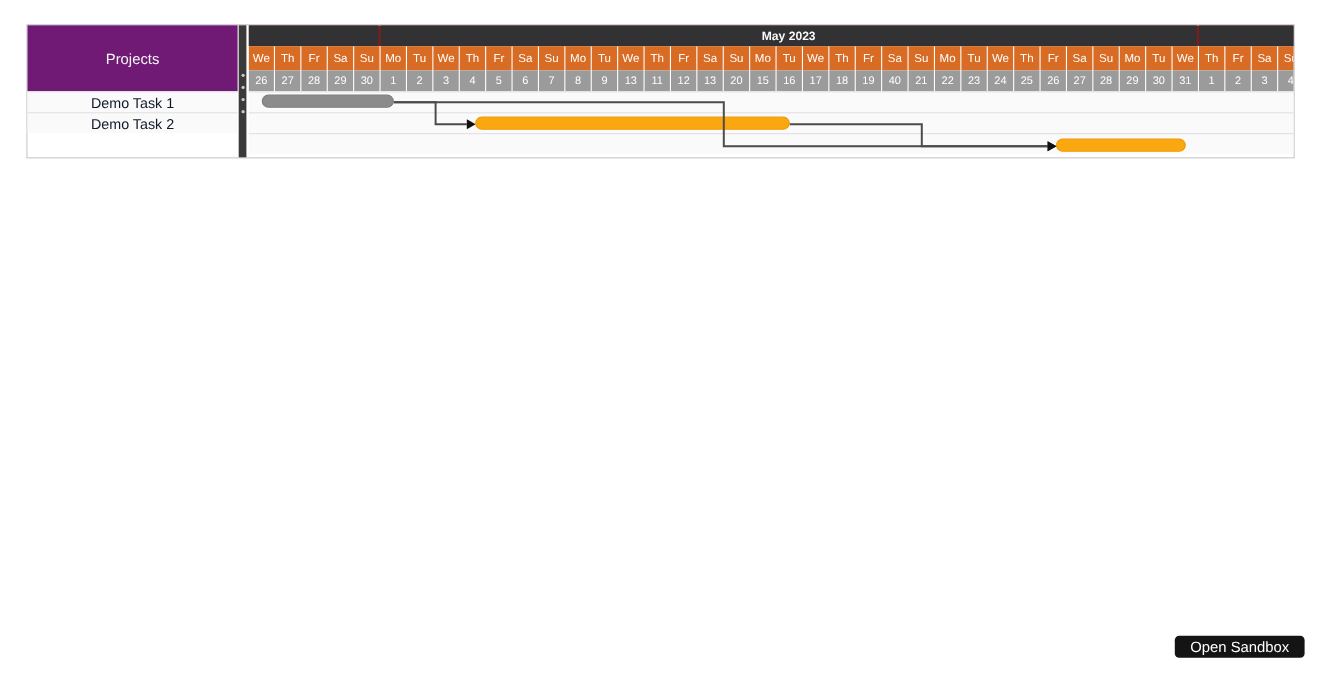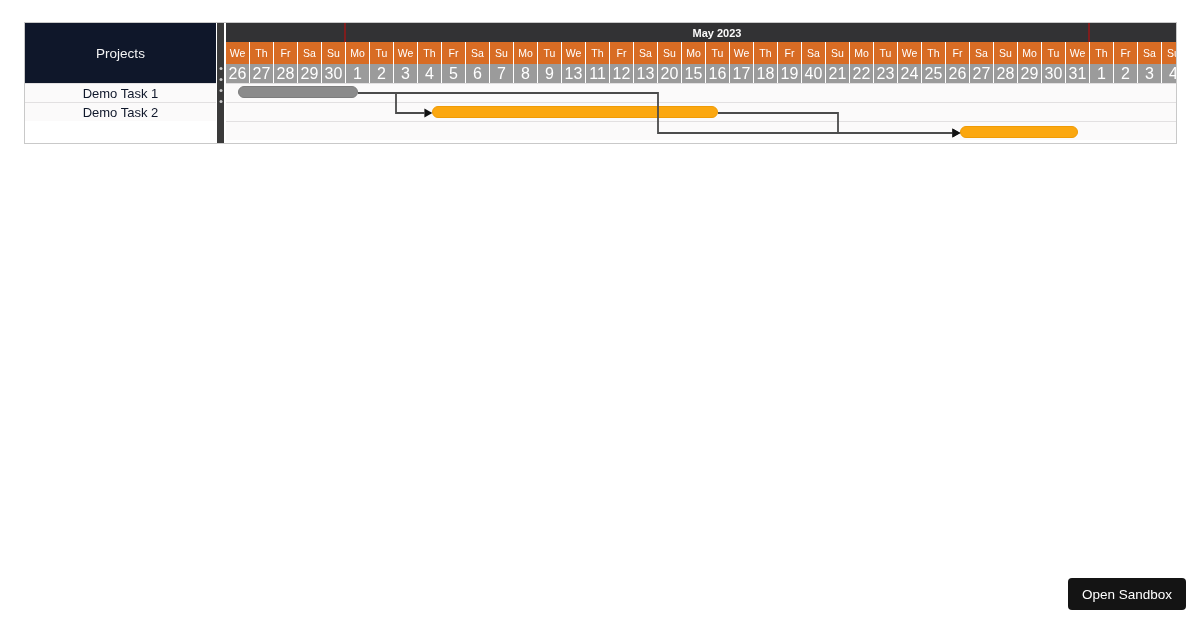--- a/index.html
+++ b/index.html
@@ -4,51 +4,51 @@
 <style>
   * { margin:0; padding:0; box-sizing:border-box; }
   html,body { width:1200px; height:630px; background:#ffffff;
               font-family:"Liberation Sans", sans-serif; overflow:hidden; position:relative; }
 
   .gantt { position:absolute; left:24px; top:22px; width:1153px; height:122px;
            border:1px solid #c9c9c9; background:#ffffff; }
 
   
   .left-panel { position:absolute; left:0; top:0; width:191px; height:120px; }
-  .projects-header { height:60px; background:#0f172a; color:#f5f5f5; font-size:13.5px;
+  .projects-header { height:60px; background:#701a75; color:#f5f5f5; font-size:13.5px;
                      display:flex; align-items:center; justify-content:center; }
   .left-row { height:19px; border-top:1px solid #e2e0e1; background:#fbfafa;
               color:#0f172a; font-size:13px;
               display:flex; align-items:center; justify-content:center; }
 
   
   .splitter { position:absolute; left:192px; top:0; width:7px; height:120px; background:#3a3a3a; }
   .grip { position:absolute; top:44px; left:50%; transform:translateX(-50%);
           display:flex; flex-direction:column; gap:8px; }
   .dot { width:3px; height:3px; border-radius:50%; background:#c9c9c9; }
 
   
   .timeline { position:absolute; left:201px; top:0; right:0; height:120px; overflow:hidden; }
   .month-row { height:19px; display:flex; background:#7f1d1d; }
   .month-section { flex:0 0 auto; background:#323234; color:#fafafa; font-size:11px; font-weight:600;
                    display:flex; align-items:center; justify-content:center; white-space:nowrap; }
   .day-row { height:22px; display:flex; background:#ffffff; }
   .day-cell { flex:0 0 23px; margin-right:1px; background:#d86c24; color:#ffffff; font-size:10.5px;
               display:flex; align-items:center; justify-content:center; }
   .date-row { height:19px; display:flex; background:#ffffff; }
-  .date-cell { flex:0 0 23px; margin-right:1px; background:#9b9b9b; color:#ffffff; font-size:16px;
+  .date-cell { flex:0 0 23px; margin-right:1px; background:#9b9b9b; color:#ffffff; font-size:10px;
                display:flex; align-items:center; justify-content:center; }
 
   .tl-body { position:relative; height:60px; }
   .tl-row { height:19px; border-top:1px solid #e2e0e1; background:#fbfafa; }
   .bar { position:absolute; height:12px; border:1px solid; border-radius:7px; }
   .deps { position:absolute; left:0; top:0; pointer-events:none; }
 
   
-  .sandbox-btn { position:absolute; left:1068px; top:578px; height:32px; padding:0 14px;
+  .sandbox-btn { position:absolute; left:1068px; top:578px; height:20px; padding:0 14px;
                  background:#141414; color:#ffffff; font-size:13.5px; border:none;
                  border-radius:4px; font-family:"Liberation Sans", sans-serif; cursor:pointer;
                  display:flex; align-items:center; justify-content:center; }
 </style>
 </head>
 <body>
 
 <div class="page">
 
   <div class="gantt">

